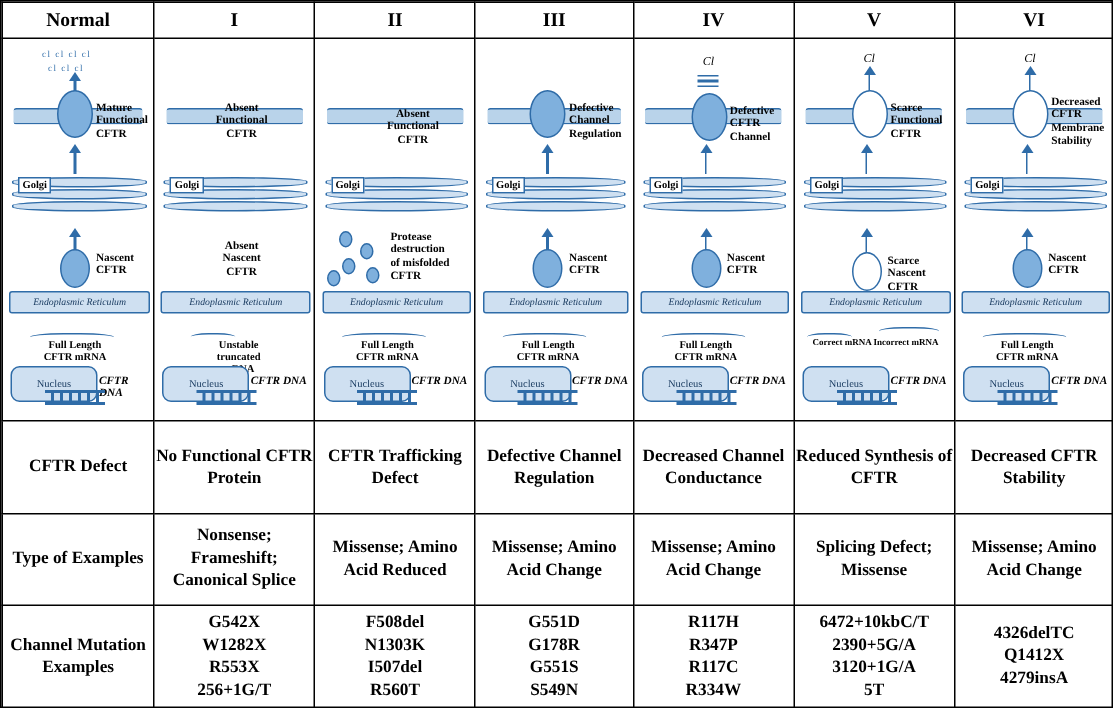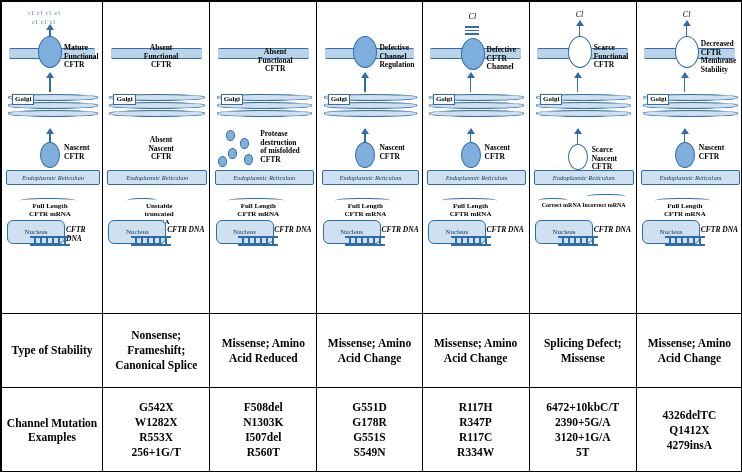--- a/index.html
+++ b/index.html
@@ -252,20 +252,29 @@
       <col style="width:101px">
       <col style="width:107px">
       <col style="width:107px">
       <col style="width:105px">
       <col style="width:107px">
       <col style="width:107px">
       <col style="width:106px">
     </colgroup>
     <tbody>
 
+      <tr class="header-row">
+        <td>Normal</td>
+        <td>I</td>
+        <td>II</td>
+        <td>III</td>
+        <td>IV</td>
+        <td>V</td>
+        <td>VI</td>
+      </tr>
 
       <tr class="diagram-row">
 
         <td>
           <div class="diagram">
             <div class="tiny-dots" style="top:8px; left:26px;">cl cl cl cl</div>
             <div class="tiny-dots" style="top:17px; left:30px;">cl cl cl</div>
             <div class="arrow-up" style="left:47px; top:26px; height:18px;"></div>
             <div class="membrane m1"></div>
             <div class="cftr" style="left:36px; top:34px;"></div>
@@ -513,23 +522,32 @@
                 <span style="left:10px"></span>
                 <span style="left:16px"></span>
               <span style="left:22px"></span>
                 <span style="left:28px"></span>
                 <span style="left:34px"></span>
             </div>
           </div>
         </td>
       </tr>
 
+      <tr class="defect-row">
+        <td class="rowlabel">CFTR Defect</td>
+        <td class="cellcontent">No Functional CFTR Protein</td>
+        <td class="cellcontent">CFTR Trafficking Defect</td>
+        <td class="cellcontent">Defective Channel Regulation</td>
+        <td class="cellcontent">Decreased Channel Conductance</td>
+        <td class="cellcontent">Reduced Synthesis of CFTR</td>
+        <td class="cellcontent">Decreased CFTR Stability</td>
+      </tr>
 
       <tr class="mutation-type-row">
-        <td class="rowlabel">Type of Stability</td>
+        <td class="rowlabel">Type of Examples</td>
         <td class="cellcontent">Nonsense; Frameshift; Canonical Splice</td>
         <td class="cellcontent">Missense; Amino Acid Reduced</td>
         <td class="cellcontent">Missense; Amino Acid Change</td>
         <td class="cellcontent">Missense; Amino Acid Change</td>
         <td class="cellcontent">Splicing Defect; Missense</td>
         <td class="cellcontent">Missense; Amino Acid Change</td>
       </tr>
 
       <tr class="examples-row">
         <td class="rowlabel">Channel Mutation Examples</td>

